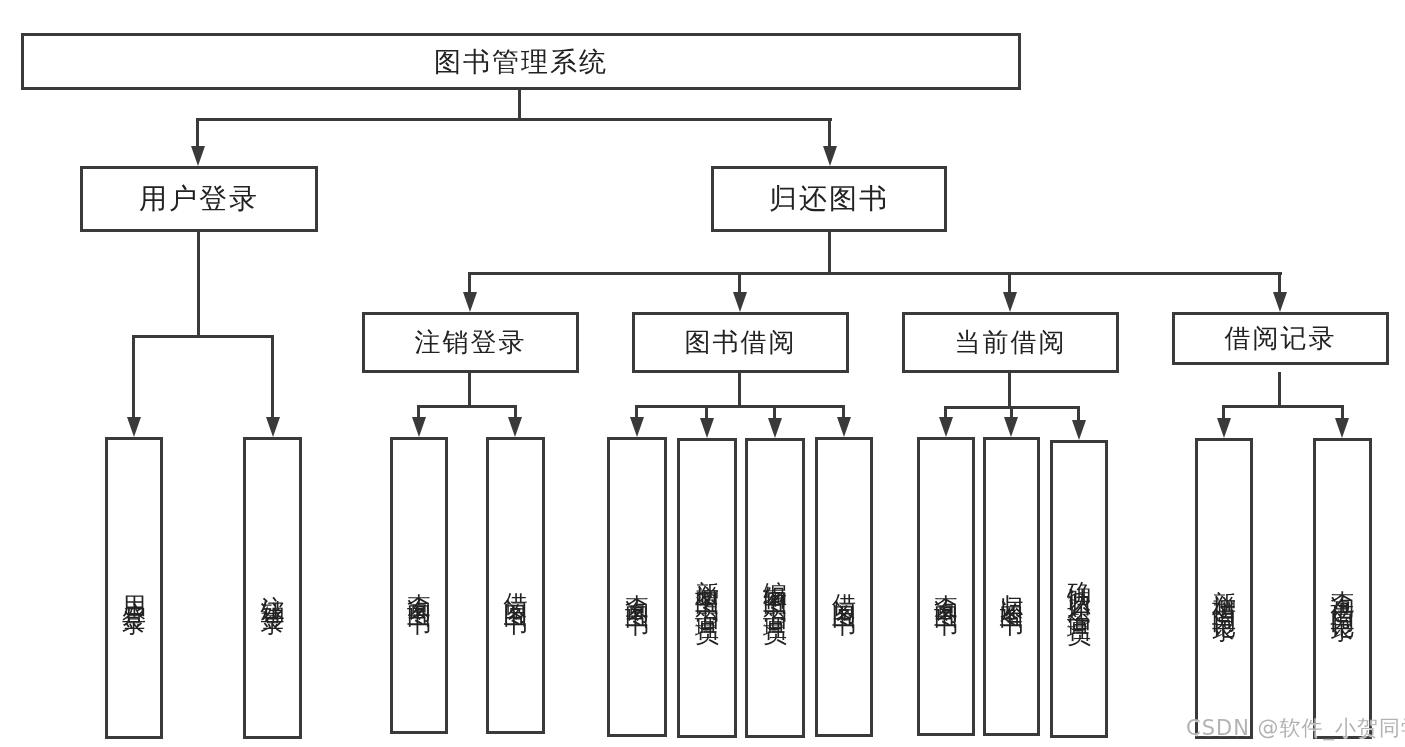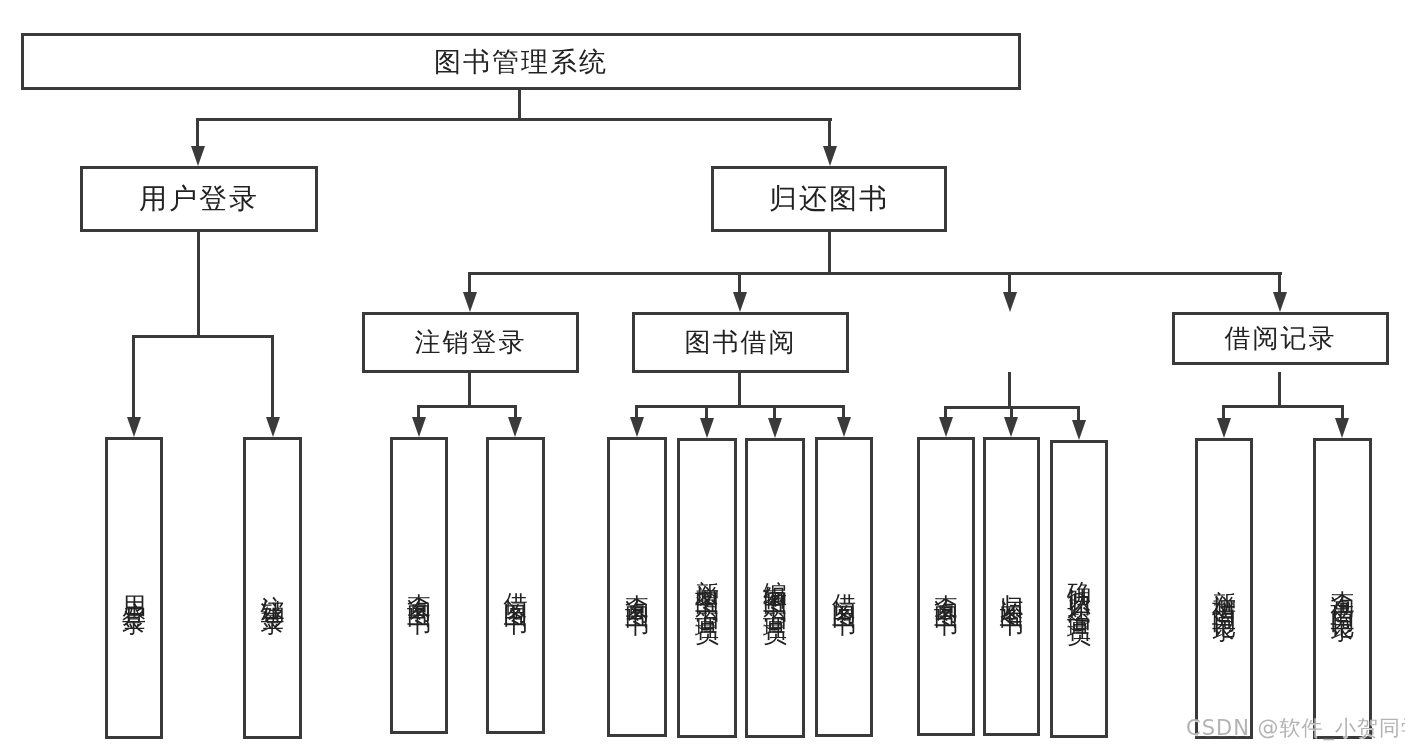--- a/index.html
+++ b/index.html
@@ -119,20 +119,23 @@
   <div class="box" style="left:711px;top:166px;width:236px;height:66px;">
     <span class="hlabel l2">归还图书</span>
   </div>
 
   <div class="box" style="left:362px;top:312px;width:217px;height:61px;">
     <span class="hlabel">注销登录</span>
   </div>
   <div class="box" style="left:632px;top:312px;width:217px;height:61px;text-align:right;">
     <span class="hlabel">图书借阅</span>
   </div>
+  <div class="box" style="left:902px;top:312px;width:217px;height:61px;">
+    <span class="hlabel">当前借阅</span>
+  </div>
   <div class="box" style="left:1172px;top:312px;width:217px;height:53px;">
     <span class="hlabel">借阅记录</span>
   </div>
 
   <div class="vbox" style="left:105px;top:437px;width:58px;height:302px;">
     <span class="vtext">用户登录</span>
   </div>
   <div class="vbox" style="left:243px;top:437px;width:59px;height:302px;">
     <span class="vtext">注销登录</span>
   </div>

